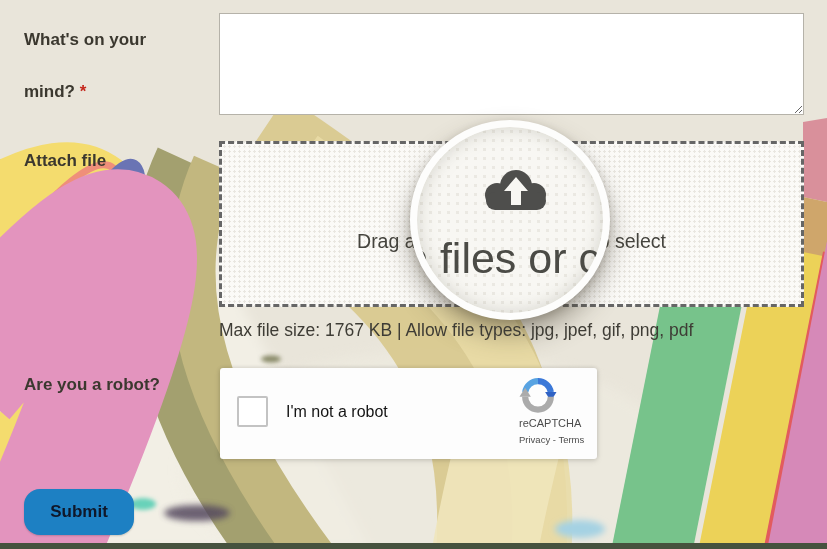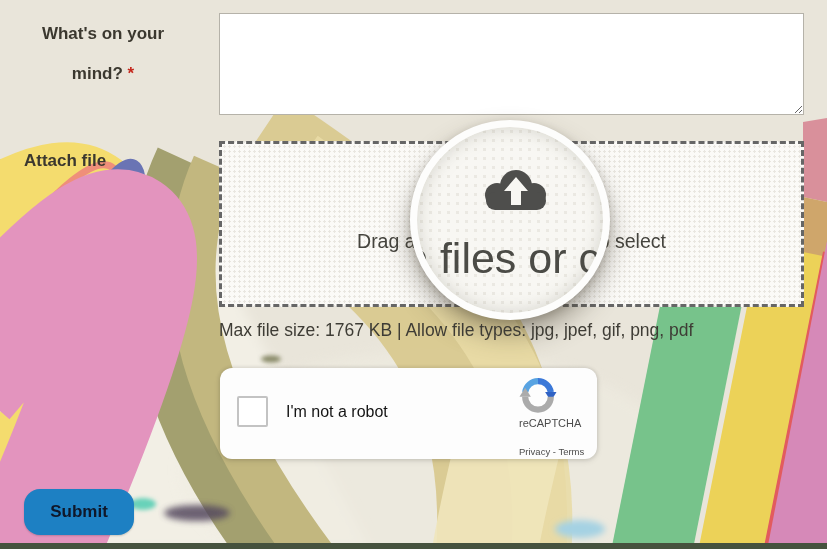--- a/index.html
+++ b/index.html
@@ -3,21 +3,21 @@
 <meta charset="utf-8">
 <style>
   html,body{margin:0;padding:0;background:#d8d4c8;}
   .screen{
     position:relative;width:827px;height:549px;overflow:hidden;
     font-family:"Liberation Sans",sans-serif;background:#e9e5da;
   }
   .bg{position:absolute;left:0;top:0;width:827px;height:549px;}
 
   .field-label{position:absolute;left:24px;color:#3b382f;font-size:17px;font-weight:600;}
-  .label-mind{top:14px;width:158px;line-height:40px;text-align:center;}
+  .label-mind{top:14px;width:158px;line-height:52px;}
   .req{color:#c5271c;font-weight:600;}
   .label-attach{top:151px;}
   .label-robot{top:375px;}
 
   .message-input{
     position:absolute;left:219px;top:13px;width:585px;height:102px;box-sizing:border-box;
     border:1px solid #b5b2a9;background:#fff;resize:both;outline:none;
     font-family:"Liberation Sans",sans-serif;font-size:15px;color:#333;padding:6px 8px;
   }
 
@@ -44,30 +44,30 @@
   .mag-cloud{position:absolute;left:60px;top:37px;}
   .mag-text{
     position:absolute;left:85px;top:107px;transform:translateX(-50%);
     font-size:43px;color:#4b4b46;white-space:nowrap;
   }
 
   .info{position:absolute;left:219px;top:320px;font-size:17.5px;color:#3e3c35;}
 
   .recaptcha{
     position:absolute;left:220px;top:368px;width:377px;height:91px;background:#fdfdfd;
-    border-radius:12px;box-shadow:0 0 4px rgba(0,0,0,0.14),0 2px 6px rgba(0,0,0,0.10);
+    border-radius:3px;box-shadow:0 0 4px rgba(0,0,0,0.14),0 2px 6px rgba(0,0,0,0.10);
   }
   .rc-checkbox{
     position:absolute;left:17px;top:28px;width:31px;height:31px;box-sizing:border-box;
     background:#fff;border:2px solid #c3c3c3;border-radius:2px;cursor:pointer;
   }
   .rc-label{position:absolute;left:66px;top:35px;font-size:16px;color:#141414;}
   .rc-brand{position:absolute;right:12px;top:7px;width:66px;text-align:left;line-height:1;}
   .rc-name{font-size:11px;color:#4c4c4c;margin-top:2px;}
-  .rc-links{font-size:9.5px;color:#4c4c4c;margin-top:18px;cursor:pointer;}
+  .rc-links{font-size:9.5px;color:#4c4c4c;margin-top:6px;cursor:pointer;}
 
   .submit{
     position:absolute;left:24px;top:489px;width:110px;height:46px;
     background:#1d80c3;border:none;border-radius:16px;color:#0f172a;
     font-family:"Liberation Sans",sans-serif;font-size:17px;font-weight:700;
     cursor:pointer;box-shadow:0 1px 2px rgba(0,0,0,0.18);
   }
 </style>
 </head>
 <body>
@@ -137,20 +137,21 @@
         <circle cx="57" cy="31" r="12"></circle>
         <rect x="9" y="28" width="60" height="18" rx="9"></rect>
       </g>
       <polygon points="39,13 51,27 44,27 44,41 34,41 34,27 27,27" fill="#f8f7f3"></polygon>
     </svg>
     <div class="mag-text">p files or c</div>
   </div>
 
   <div class="info">Max file size: 1767 KB | Allow file types: jpg, jpef, gif, png, pdf</div>
 
+  <div class="field-label label-robot">Are you a robot?</div>
   <div class="recaptcha">
     <div class="rc-checkbox"></div>
     <div class="rc-label">I'm not a robot</div>
     <div class="rc-brand">
       <svg width="38" height="38" viewBox="0 0 40 40" aria-hidden="true">
         <path d="M6.5,18 A13.5,13.5 0 0 1 20,6.5" stroke="#58a3e2" stroke-width="6.5" fill="none"></path>
         <path d="M20,6.5 A13.5,13.5 0 0 1 33.5,18" stroke="#3b78d8" stroke-width="6.5" fill="none"></path>
         <polygon points="27.5,18 39.5,18 33.5,27.5" fill="#2f62c4"></polygon>
         <path d="M33.5,23 A13.5,13.5 0 0 1 6.5,23" stroke="#ababab" stroke-width="6.5" fill="none"></path>
         <polygon points="0.5,23 12.5,23 6.5,13.5" fill="#ababab"></polygon>

